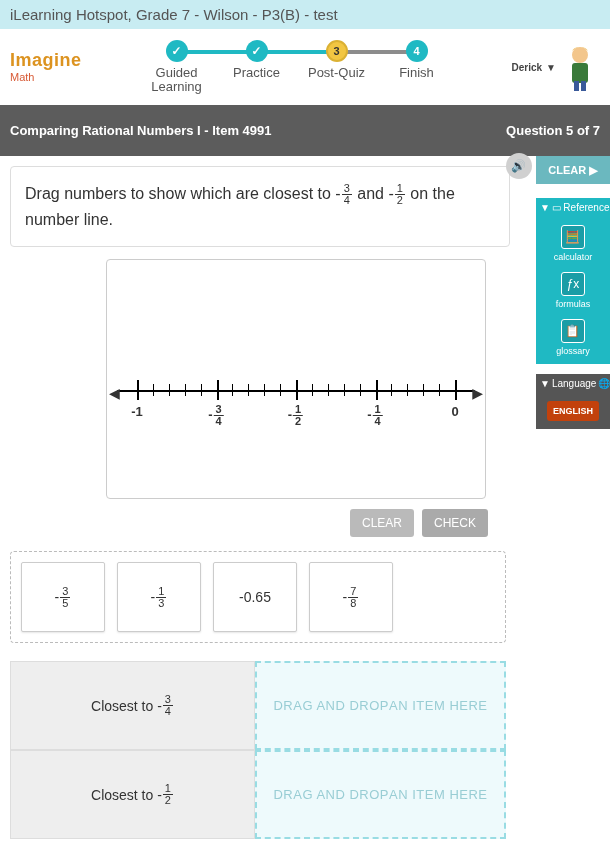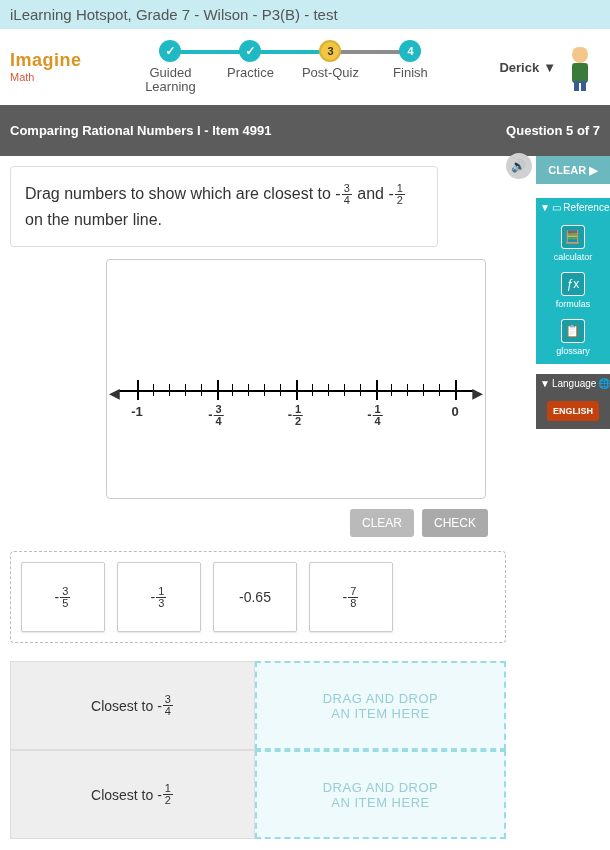--- a/index.html
+++ b/index.html
@@ -14,44 +14,44 @@
   .pstep .dot { width: 22px; height: 22px; border-radius: 50%; margin: 0 auto; display:flex; align-items:center; justify-content:center; font-size:11px; font-weight:bold; position:relative; z-index:2; }
   .pstep .bar { position:absolute; top:10px; left:50%; width:100%; height:4px; z-index:1;}
   .pstep .lbl { font-size: 13px; color:#555; margin-top: 4px; line-height:1.1;}
   .done .dot { background:#1fb9c3; color:#fff;}
   .done .dot::after{content:"✓"; font-size:12px;}
   .done .bar { background:#1fb9c3;}
   .active .dot { background:#f2c642; color:#333; border:2px solid #dbb133;}
   .active .bar { background:#8c8c8c;}
   .future .dot { background:#1fb9c3; color:#fff;}
   .pstep:last-child .bar{display:none;}
-  .user { display:flex; align-items:center; gap:4px; font-weight:bold; color:#444; font-size:13px;}
+  .user { display:flex; align-items:center; gap:4px; font-weight:bold; color:#444; font-size:10px;}
   .avatar { width:40px; height:48px;}
   .item-bar { background:#5c5c5c; color:#fff; padding:18px 10px; display:flex; justify-content:space-between; font-size:13px; font-weight:bold;}
   .content { position:relative; padding:10px; }
-  .question-box { background:#fff; border:1px solid #ddd; border-radius:4px; padding:14px; font-size:16px; color:#333; line-height:1.6; width:428px;}
+  .question-box { background:#fff; border:1px solid #ddd; border-radius:4px; padding:14px; font-size:16px; color:#333; line-height:1.6; width:500px;}
   .frac { display:inline-flex; flex-direction:column; align-items:center; vertical-align:middle; font-size:11px; line-height:1; margin:0 1px;}
   .frac .num{ border-bottom:1px solid currentColor; padding:0 2px;}
   .numline-wrap { width:380px; height:240px; border:1px solid #ccc; border-radius:4px; margin:12px 0 0 96px; background:#fff; position:relative;}
   .numline { position:absolute; top:130px; left:30px; right:30px;}
   .nl-line { position:absolute; top:0; left:-20px; right:-20px; border-top:2px solid #000;}
   .nl-arrow-l, .nl-arrow-r {position:absolute; top:-5px; font-size:14px;}
   .nl-arrow-l{left:-28px;} .nl-arrow-r{right:-28px;}
   .nl-tick { position:absolute; width:1px; background:#000; top:-6px; height:12px;}
   .nl-tick.big { top:-10px; height:20px; width:2px;}
   .nl-lbl { position:absolute; top:14px; transform:translateX(-50%); font-size:13px; font-weight:bold;}
   .btn-row { display:flex; justify-content:flex-end; gap:8px; width:478px; margin-top:10px; margin-left:0;}
   .btn { background:#aaa; color:#fff; border:none; padding:7px 12px; border-radius:3px; font-size:12px; cursor:pointer;}
   .cbt{opacity:0.8;}
   .drag-row { border:1px dashed #bbb; border-radius:4px; padding:10px; display:flex; gap:12px; margin-top:14px; width:496px;}
   .drag-item { width:84px; height:70px; background:#fff; border:1px solid #ccc; border-radius:2px; display:flex; align-items:center; justify-content:center; font-size:14px; box-shadow:0 1px 2px rgba(0,0,0,0.1); cursor:grab;}
   .table-answers{ margin-top:18px; width:496px;}
   .table-answers .row { display:flex;}
   .table-answers .cell1{ width:245px; background:#eee; border:1px solid #ddd; display:flex; align-items:center; justify-content:center; padding:32px 6px; font-size:14px;}
-  .table-answers .cell2{ flex:1; border:2px dashed #99dce3; display:flex; flex-direction:column; align-items:center; justify-content:center; color:#99cdd4; font-size:13px; background:#eefafc; letter-spacing:0.5px;}
+  .table-answers .cell2{ flex:1; border:2px dashed #99dce3; display:flex; flex-direction:row; align-items:center; justify-content:center; color:#99cdd4; font-size:13px; background:#eefafc; letter-spacing:0.5px;}
   .right-panel { position:absolute; top:0; right:0; width:74px;}
   .audio-btn { position:absolute; top:-3px; left:-30px; width:26px; height:26px; border-radius:50%; background:#d0d0d0; display:flex; align-items:center; justify-content:center; font-size:12px; color:#444; cursor:pointer;}
   .next-btn { background:#6bb8bf; color:#fff; height:28px; display:flex; align-items:center; justify-content:center; font-size:11px; font-weight:bold; cursor:pointer;}
   .ref-head { margin-top:14px; background:#1fb9c3; color:#fff; font-size:10px; padding:4px 4px; display:flex; align-items:center; gap:2px; cursor:pointer;}
   .ref-body { background:#1fb9c3; display:flex; flex-direction:column; align-items:center; padding:8px 4px; gap:10px;}
   .ref-item { display:flex; flex-direction:column; align-items:center; gap:3px; color:#fff; font-size:9px; cursor:pointer;}
   .ref-item .ic { width:24px; height:24px; background:rgba(0,0,0,0.15); border:1px solid #fff; border-radius:3px; display:flex; align-items:center; justify-content:center; font-size:12px;}
   .lang-head { margin-top:10px; background:#555; color:#fff; font-size:10px; padding:4px 4px; display:flex; align-items:center; gap:2px; cursor:pointer;}
   .lang-body { background:#555; padding:8px 4px; display:flex; justify-content:center;}
   .lang-btn { background:#c2410c; color:#fff; font-size:9px; padding:5px 6px; border-radius:3px; cursor:pointer; font-weight:bold;}

